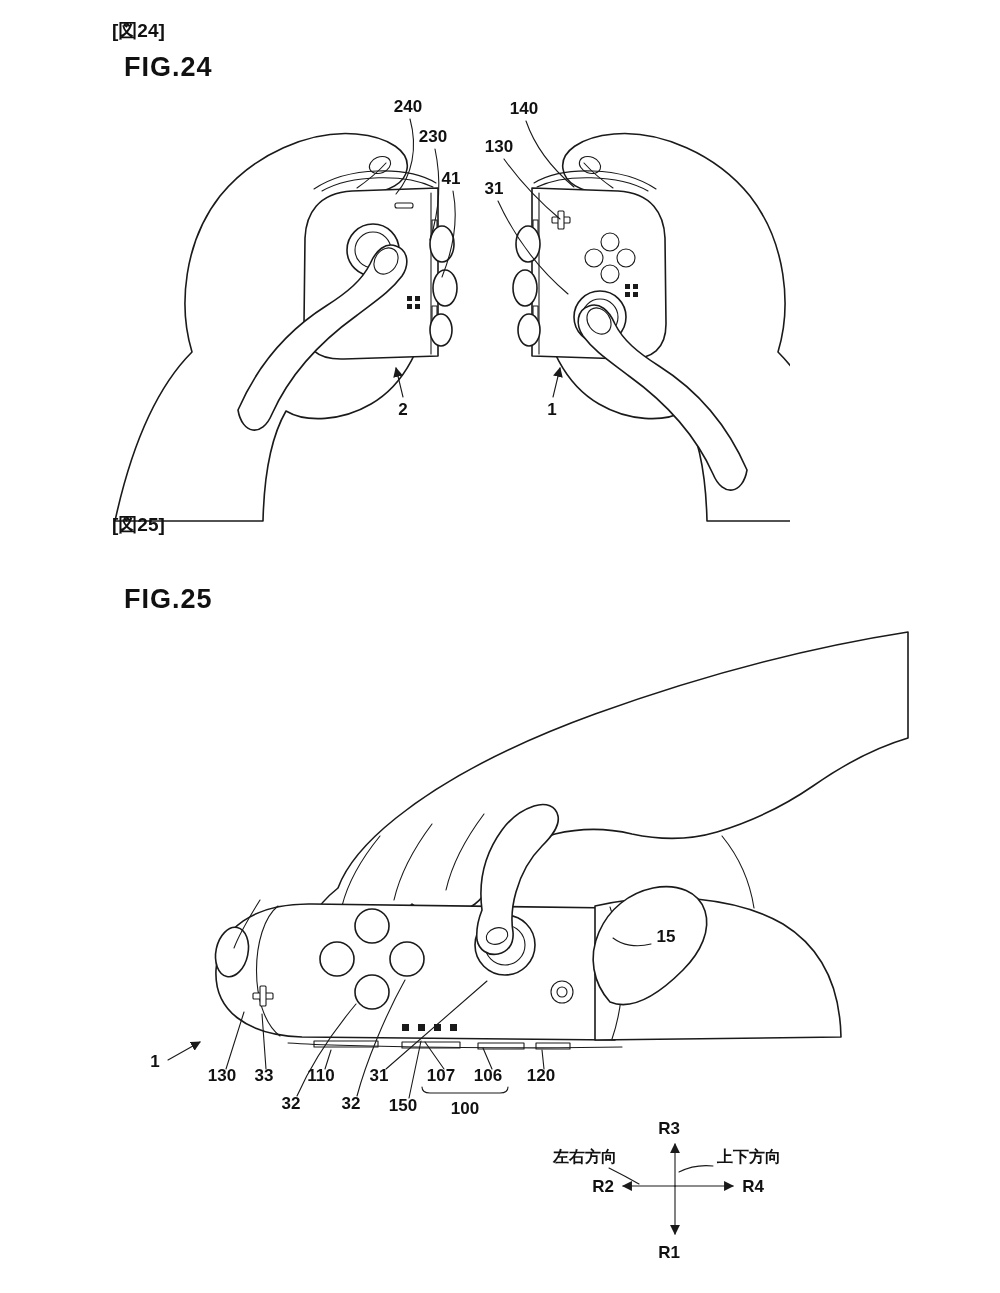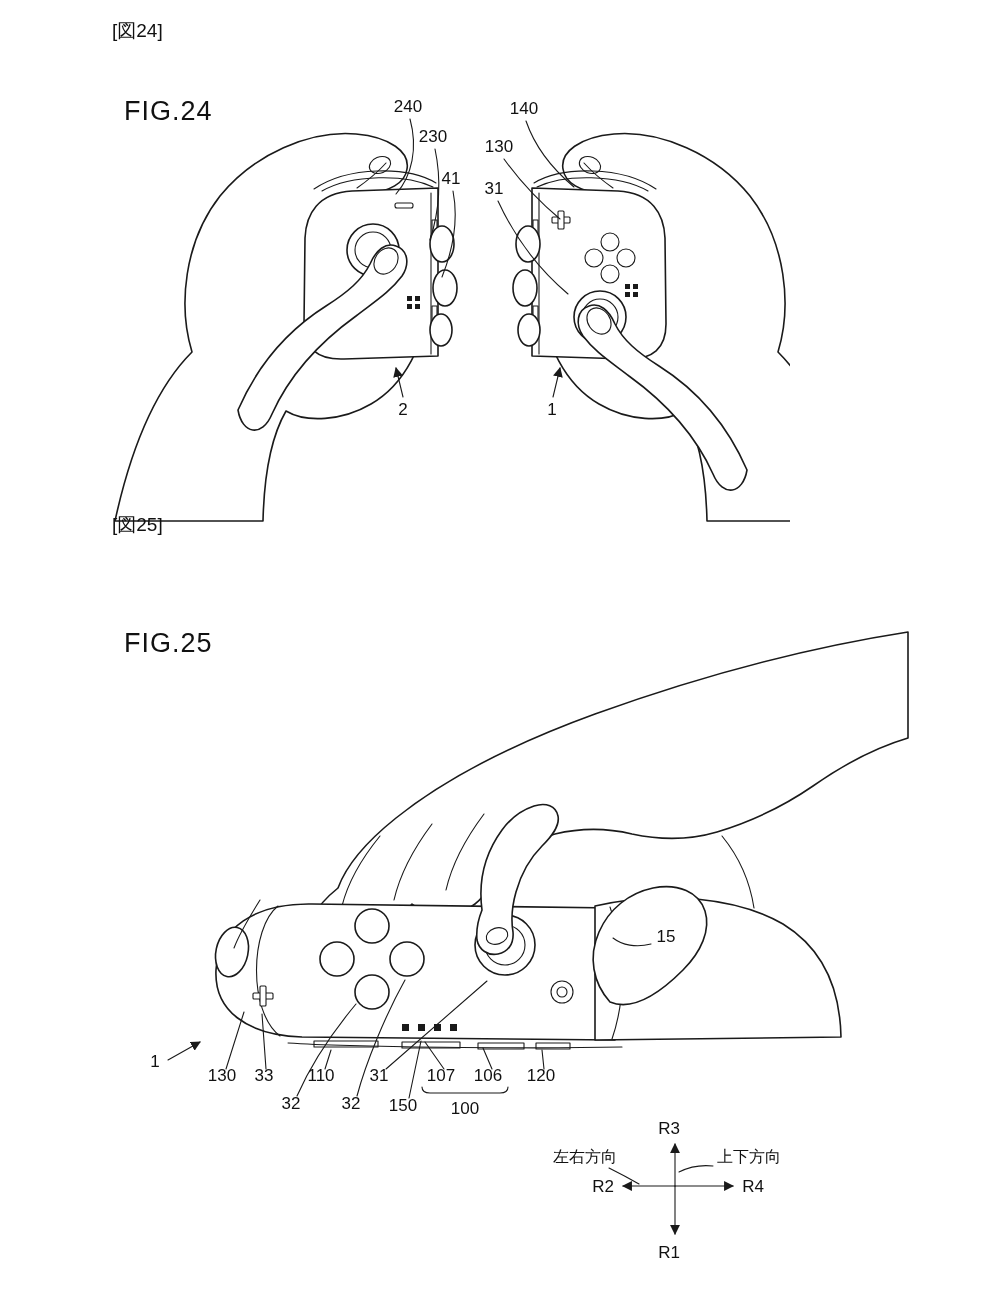--- a/index.html
+++ b/index.html
@@ -1,19 +1,19 @@
 <!DOCTYPE html>
 <html><head>
 <meta charset="utf-8">
 <style>
   html,body{margin:0;padding:0;background:#fff;}
   .page{position:relative;width:1000px;height:1293px;background:#ffffff;overflow:hidden;
-        font-family:"Liberation Sans",sans-serif;color:#111;}
+        font-family:"Liberation Sans",sans-serif;color:#111;font-weight:bold;}
   .figtag{position:absolute;font-size:19px;color:#111;}
-  .figtitle{position:absolute;font-size:27px;color:#111;letter-spacing:1px;margin-top:44px;}
+  .figtitle{position:absolute;font-size:27px;color:#111;letter-spacing:1px;}
   .drawing{position:absolute;}
   .ln{fill:none;stroke:#1a1a1a;stroke-width:1.6;stroke-linecap:round;stroke-linejoin:round;}
   .fw{fill:#ffffff;stroke:#1a1a1a;stroke-width:1.6;stroke-linejoin:round;}
   .thin{stroke-width:1.1;}
   .lead{fill:none;stroke:#1a1a1a;stroke-width:1.1;stroke-linecap:round;}
   .dot{fill:#1a1a1a;stroke:none;}
   svg text{font-family:"Liberation Sans",sans-serif;font-size:17px;fill:#111;}
   svg text.jp{font-size:16px;}
 </style>
 </head>

